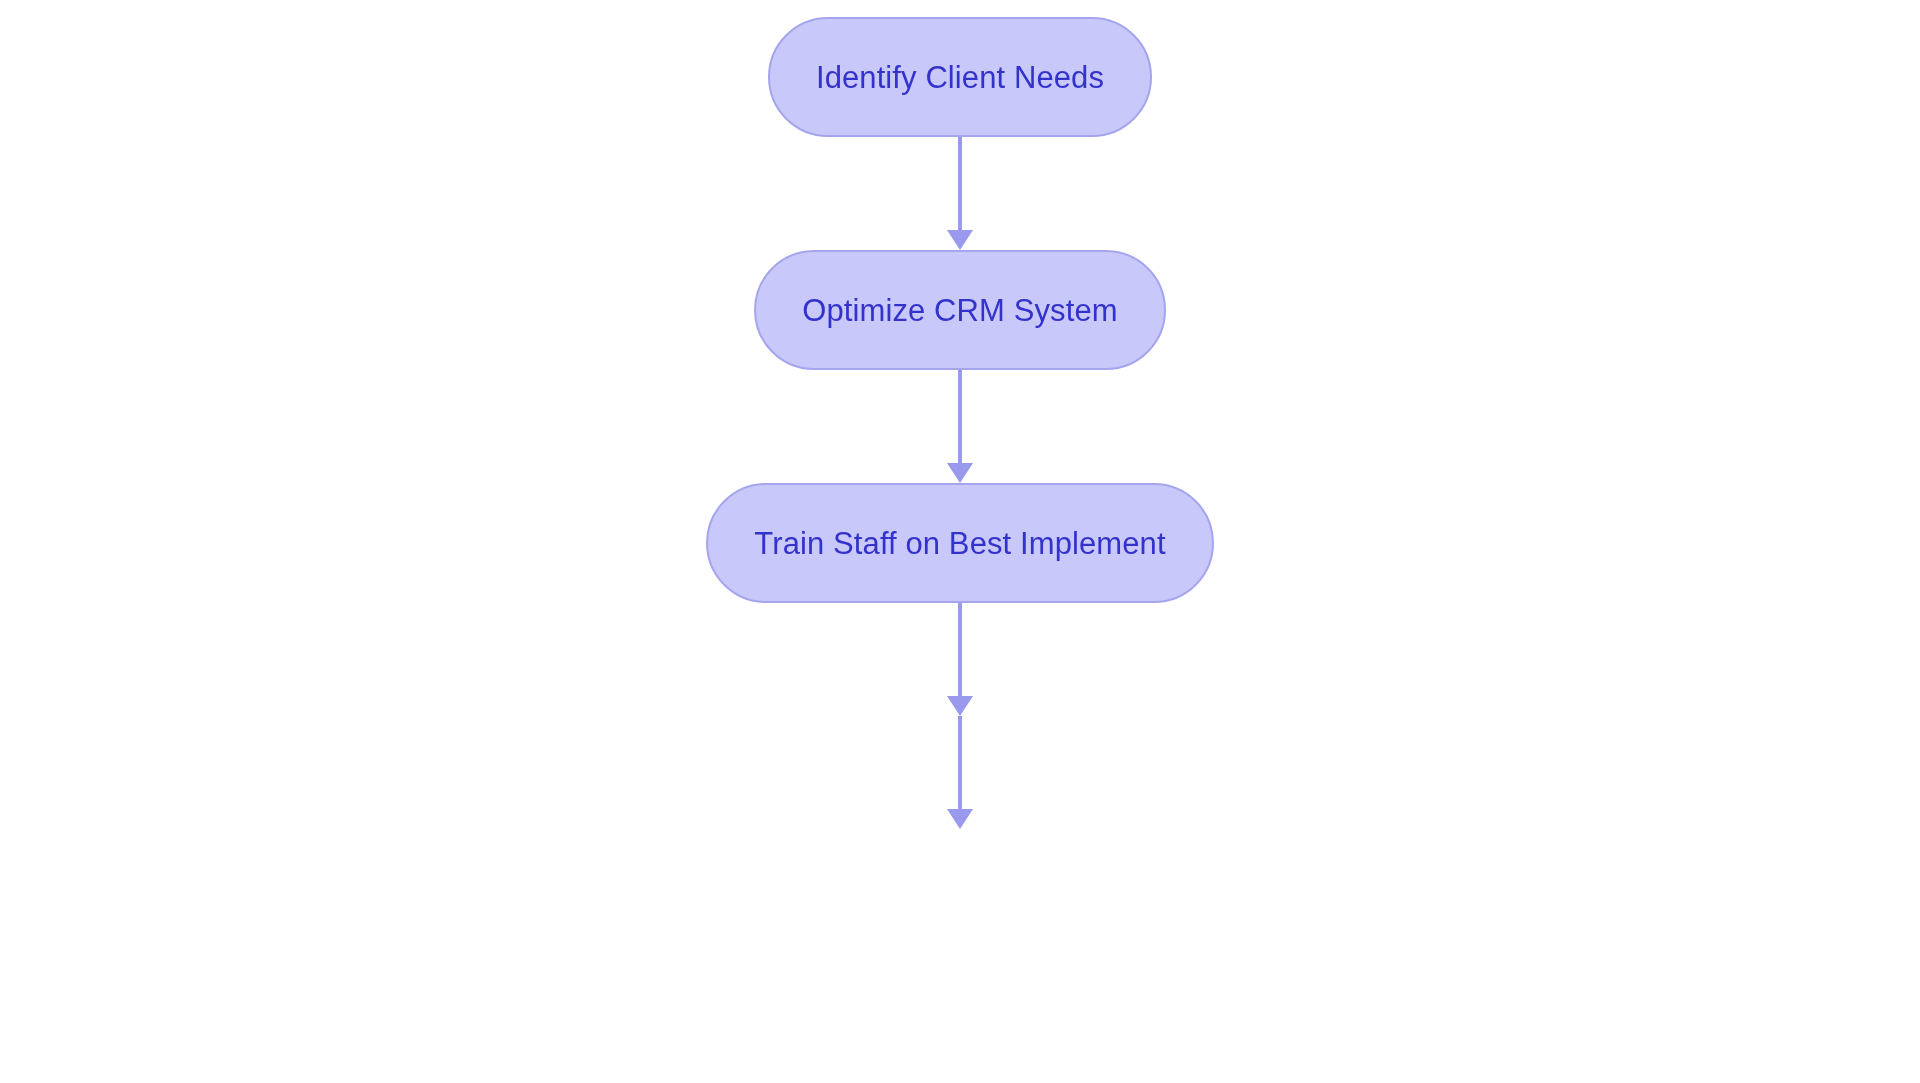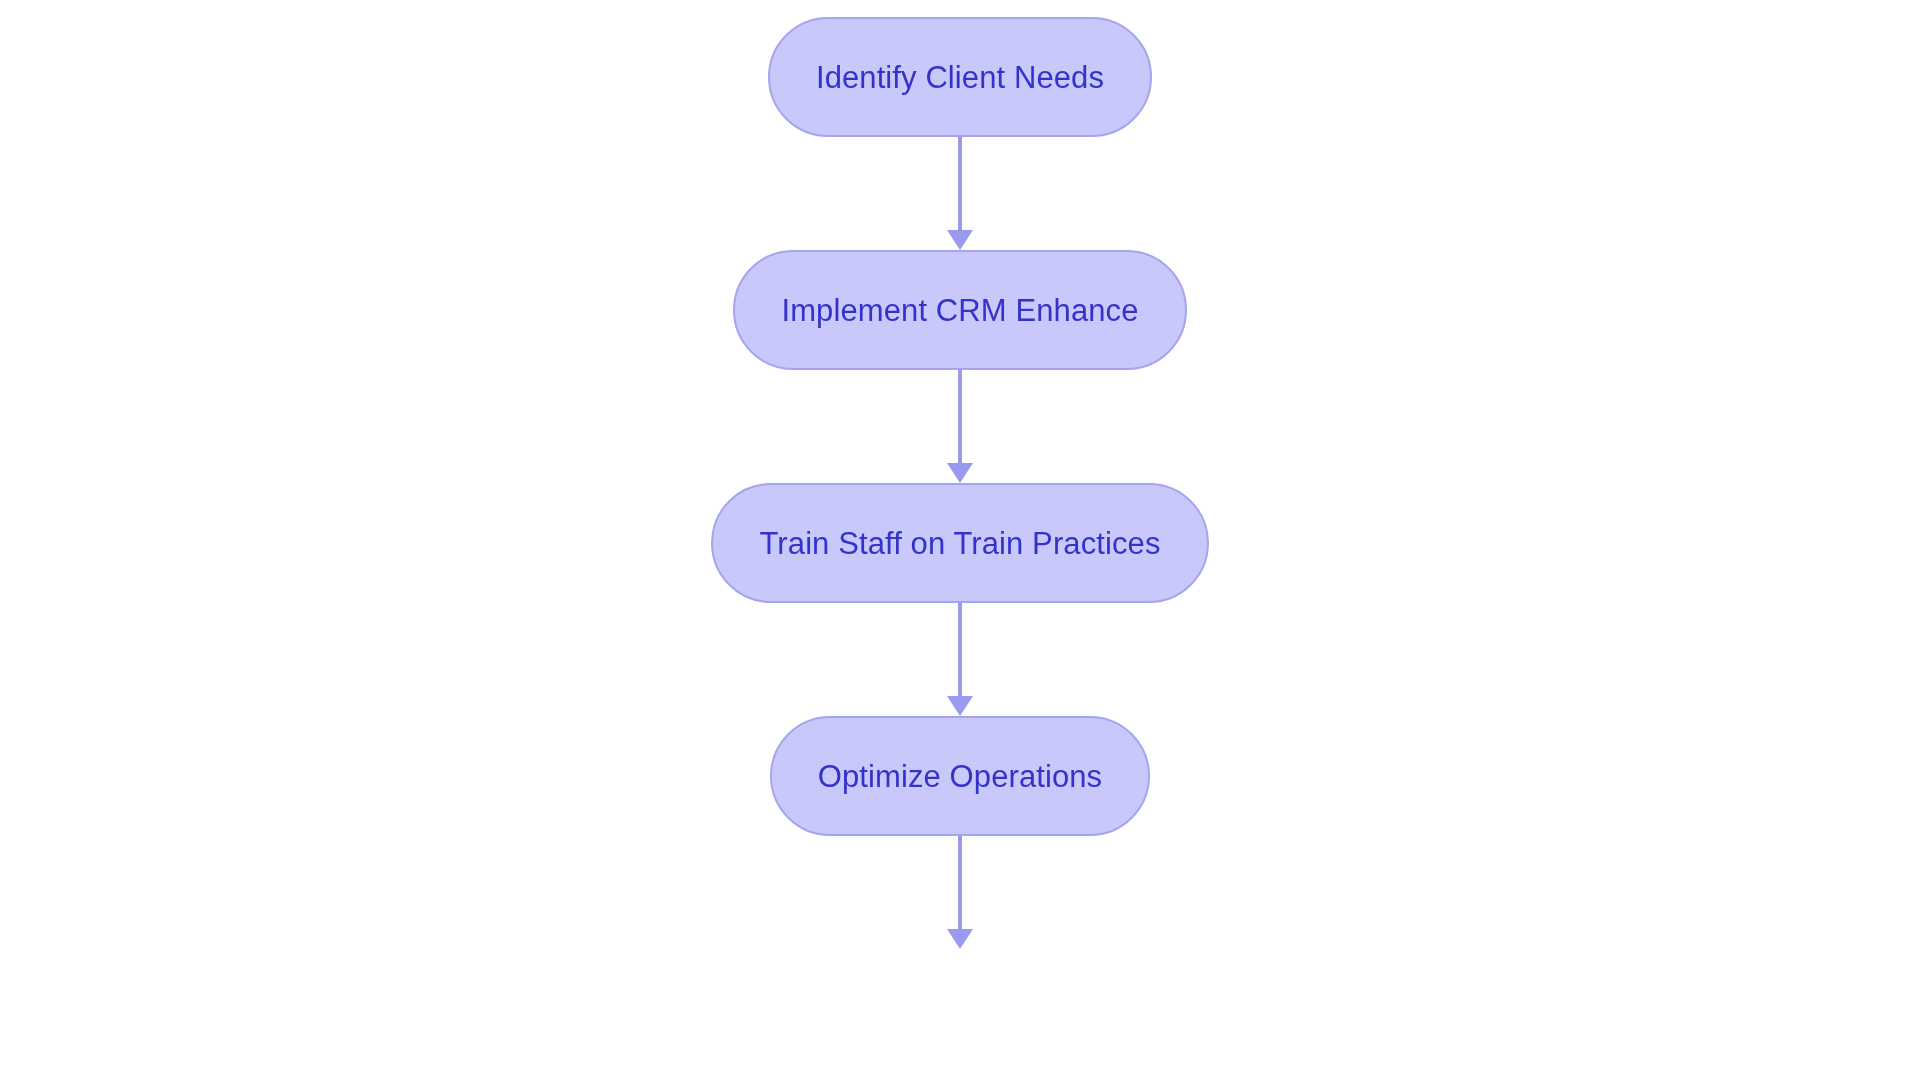--- a/index.html
+++ b/index.html
@@ -99,40 +99,37 @@
     <div class="node">
       <span class="node-label">Identify Client Needs</span>
     </div>
 
     <div class="connector">
       <div class="connector-line"></div>
       <div class="connector-arrowhead"></div>
     </div>
 
     <div class="node">
-      <span class="node-label">Implement CRM Enhance</span>
+      <span class="node-label">Optimize CRM System</span>
     </div>
 
     <div class="connector">
       <div class="connector-line"></div>
       <div class="connector-arrowhead"></div>
     </div>
 
     <div class="node">
-      <span class="node-label">Train Staff on Train Practices</span>
+      <span class="node-label">Train Staff on Best Implement</span>
     </div>
 
     <div class="connector">
       <div class="connector-line"></div>
       <div class="connector-arrowhead"></div>
     </div>
 
-    <div class="node">
-      <span class="node-label">Optimize Operations</span>
-    </div>
 
     <div class="connector">
       <div class="connector-line"></div>
       <div class="connector-arrowhead"></div>
     </div>
 
 
   </div>
 </div>
 

